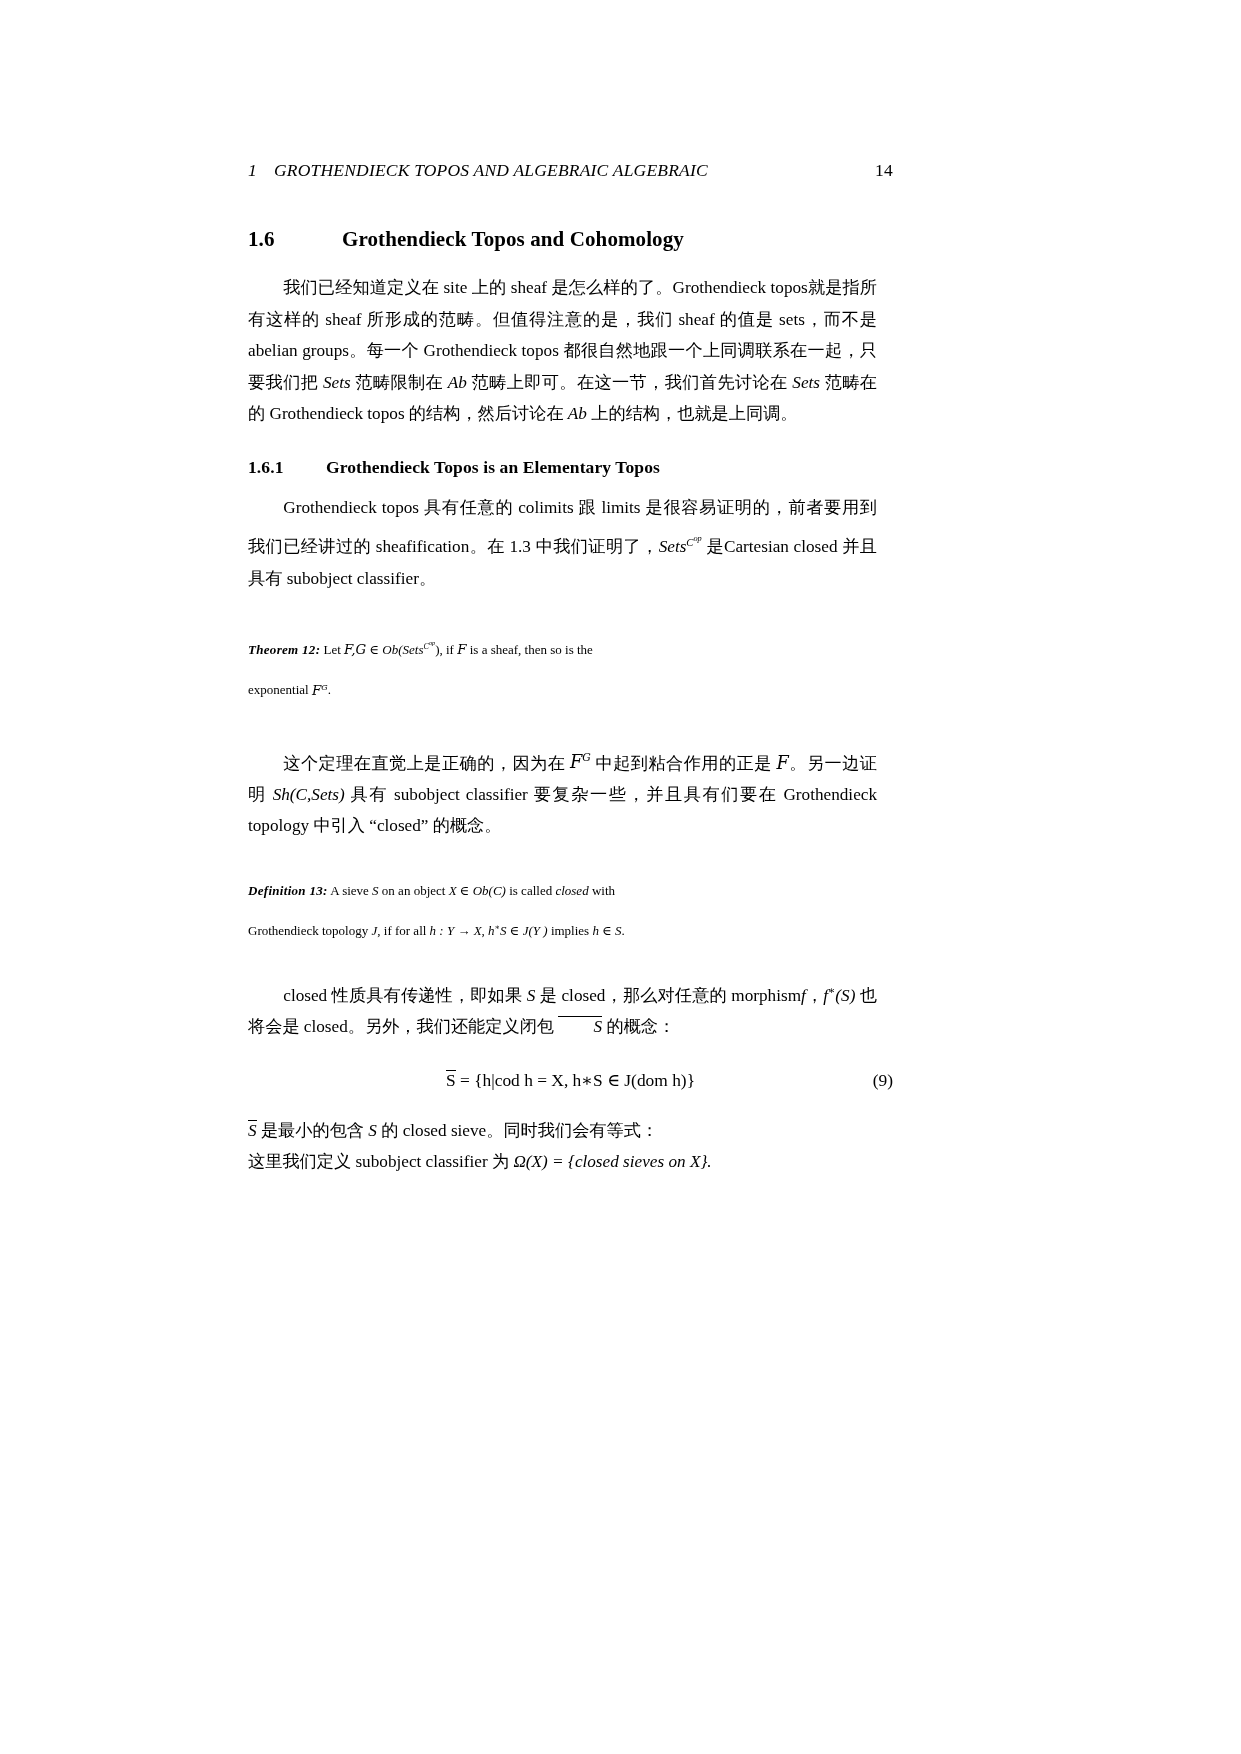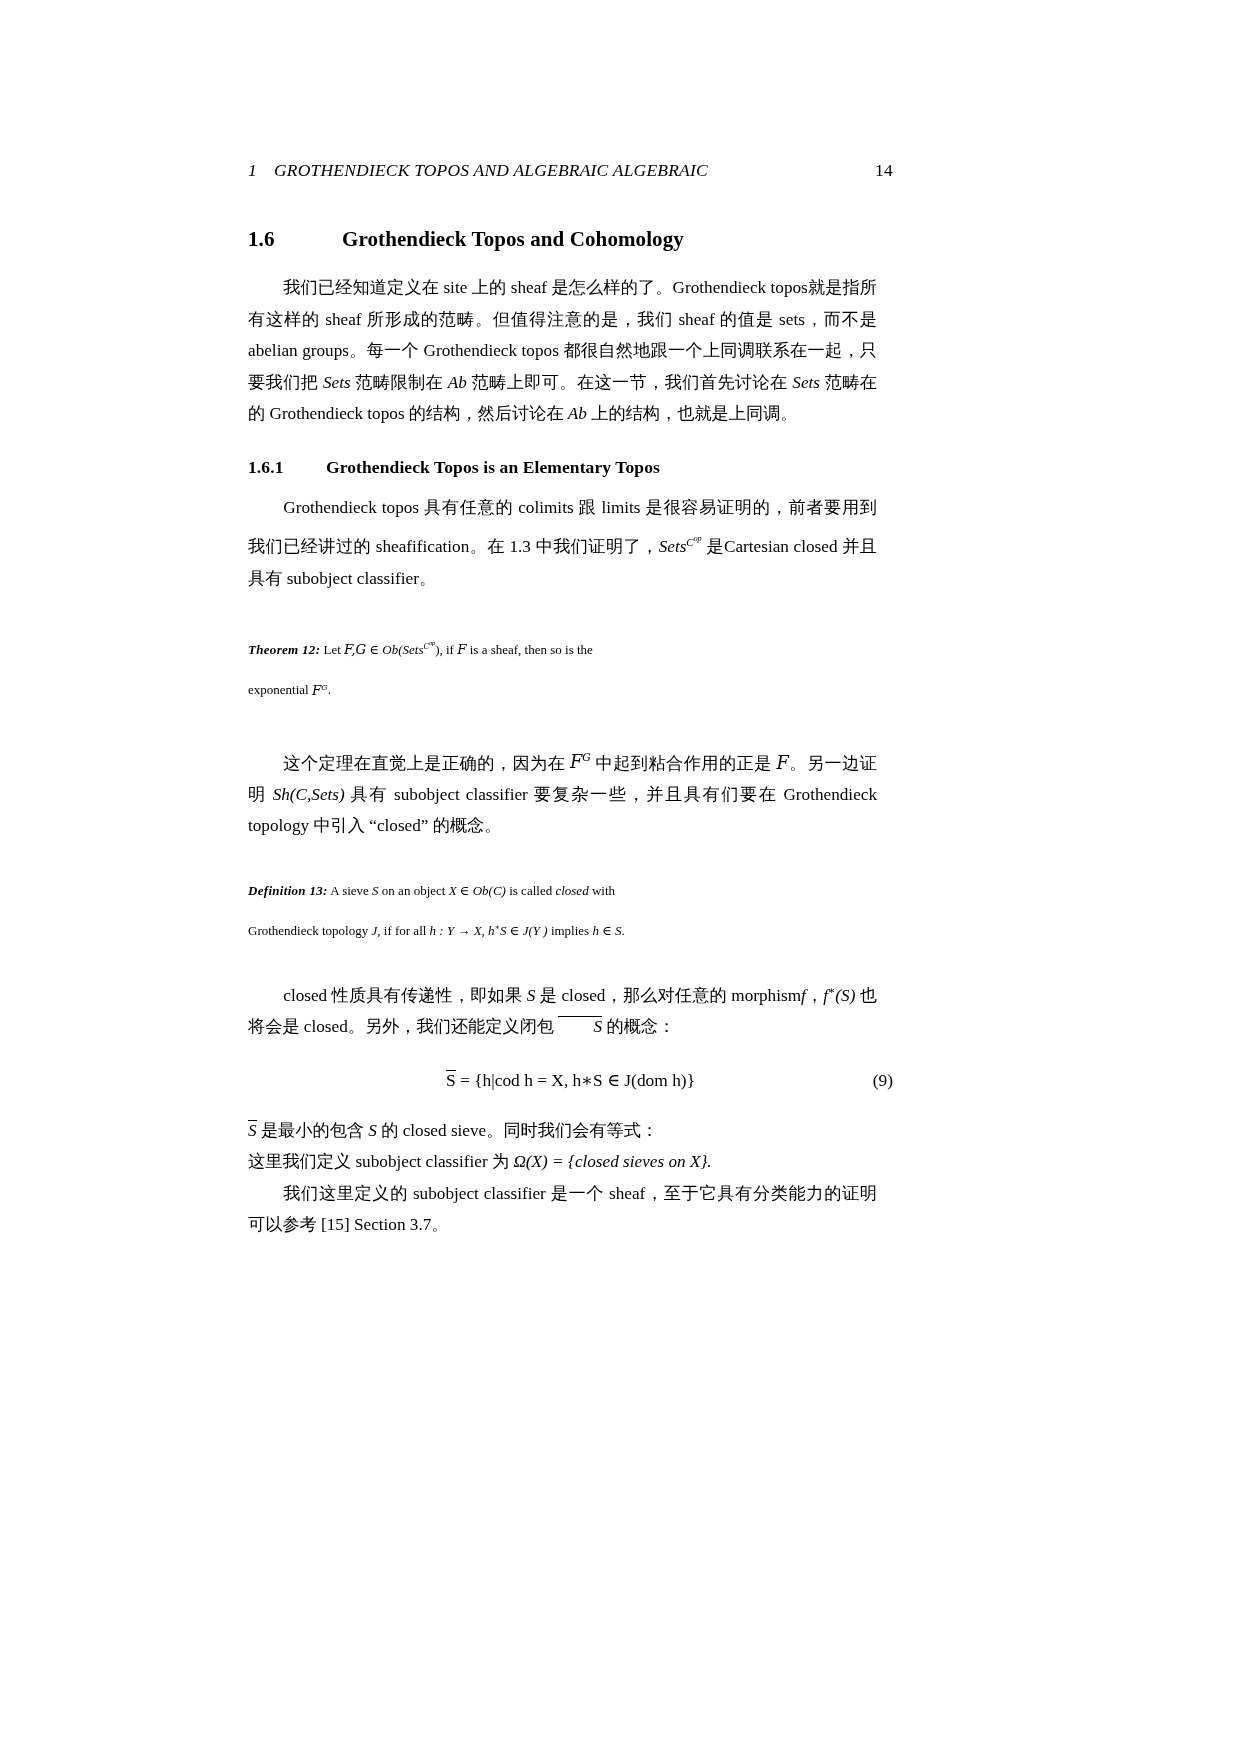--- a/index.html
+++ b/index.html
@@ -182,18 +182,15 @@
 
     <p class="body">
       <span class="mi ov">S</span><span> 是最小的包含 </span><span class="mi">S</span><span> 的 closed sieve。同时我们会有等式：</span>
     </p>
 
 
     <p class="body">
       <span>这里我们定义 subobject classifier 为 </span><span class="mi">Ω(X) = {</span><span class="mi">closed sieves on X</span><span class="mi">}.</span>
     </p>
 
-    <p class="body indent">
-      <span>我们这里定义的 subobject classifier 是一个 sheaf，至于它具有分类能</span><span>力的证明可以参考 [15] Section 3.7。</span>
-    </p>
 
   </div>
 </div>
 
 </body></html>

